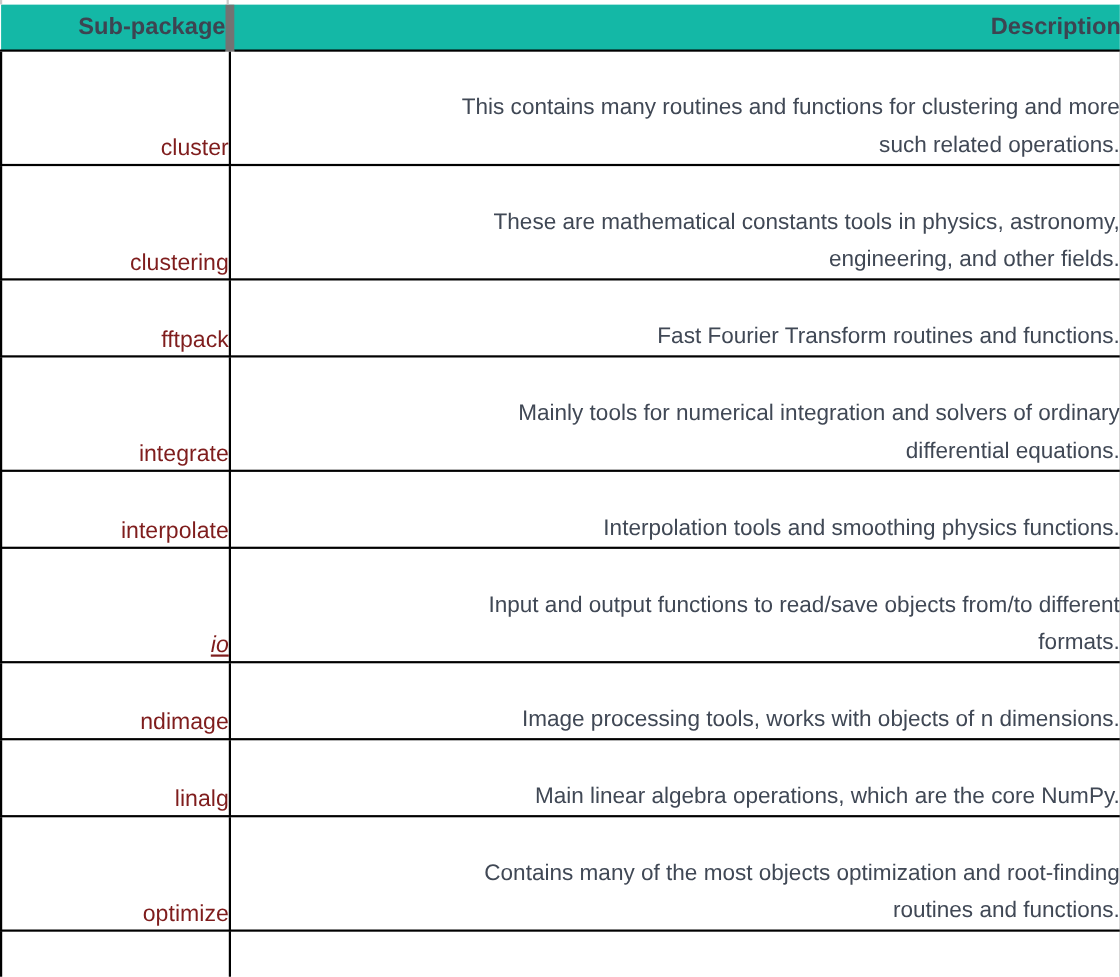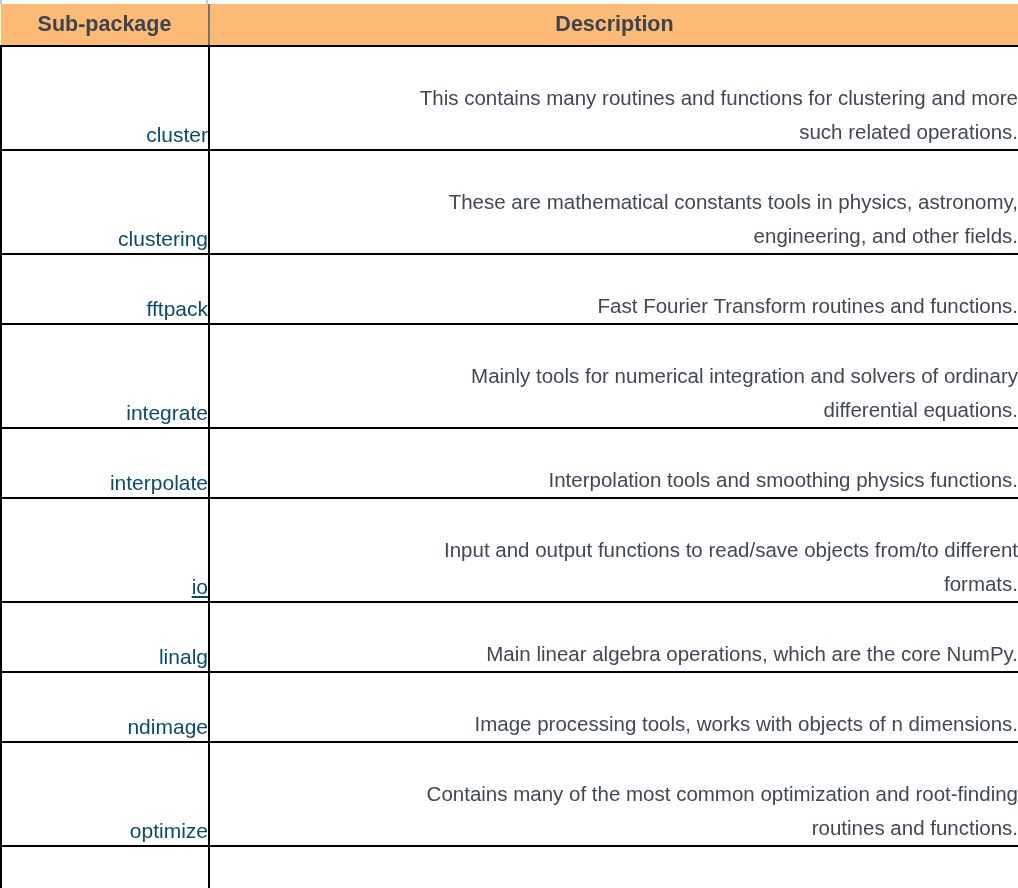--- a/index.html
+++ b/index.html
@@ -32,52 +32,53 @@
   }
   .top-strip .gm-left { left: 0; }
   .top-strip .gm-mid { left: 206px; }
 
   table.pkg-table {
     border-collapse: collapse;
     table-layout: fixed;
     width: 1018px;
   }
   table.pkg-table th {
-    background: #fdba74;
+    background: #14b8a6;
     color: #3d4451;
     font-weight: bold;
     font-size: 21.5px;
-    text-align: center;
+    text-align: right;
     height: 41px;
     padding: 0;
     border: none;
     border-bottom: 2.5px solid #000000;
   }
   table.pkg-table th.col-desc {
-    border-left: 2px solid #737373;
+    border-left: 8px solid #737373;
   }
   table.pkg-table td {
     border: 2px solid #000000;
     padding: 0;
     background: #ffffff;
     text-align: right;
   }
   td.pkg-cell {
     vertical-align: bottom;
     padding: 2px 6px 4px 11px;
   }
   td.pkg-cell a {
-    color: #0c4a6e;
+    color: #7f1d1d;
     font-size: 21px;
     text-decoration: none;
     line-height: 28px;
     cursor: pointer;
   }
   td.pkg-cell a.underlined {
     text-decoration: underline;
+    font-style: italic;
   }
   td.desc-cell {
     vertical-align: middle;
     color: #404855;
     font-size: 20.5px;
     line-height: 34px;
     padding: 4px 8px 5px 10px;
     white-space: pre-line;
   }
   .col-pkg-w { width: 208px; }
@@ -157,42 +158,42 @@
       <a class="underlined">io</a>
     </td>
     <td class="desc-cell">
       <span>Input and output functions to read/save objects from/to different
 formats.</span>
     </td>
   </tr>
 
   <tr style="height: 44px;">
     <td class="pkg-cell">
+      <a>ndimage</a>
+    </td>
+    <td class="desc-cell">
+      <span>Image processing tools, works with objects of n dimensions.</span>
+    </td>
+  </tr>
+
+  <tr style="height: 44px;">
+    <td class="pkg-cell">
       <a>linalg</a>
     </td>
     <td class="desc-cell">
       <span>Main linear algebra operations, which are the core NumPy.</span>
     </td>
   </tr>
 
-  <tr style="height: 44px;">
-    <td class="pkg-cell">
-      <a>ndimage</a>
-    </td>
-    <td class="desc-cell">
-      <span>Image processing tools, works with objects of n dimensions.</span>
-    </td>
-  </tr>
-
   <tr style="height: 83px;">
     <td class="pkg-cell">
       <a>optimize</a>
     </td>
     <td class="desc-cell">
-      <span>Contains many of the most common optimization and root-finding
+      <span>Contains many of the most objects optimization and root-finding
 routines and functions.</span>
     </td>
   </tr>
 
   <tr style="height: 83px;">
     <td class="pkg-cell">
       
     </td>
     <td class="desc-cell">
       <span>Complements the linear algebra routines by providing tools for

